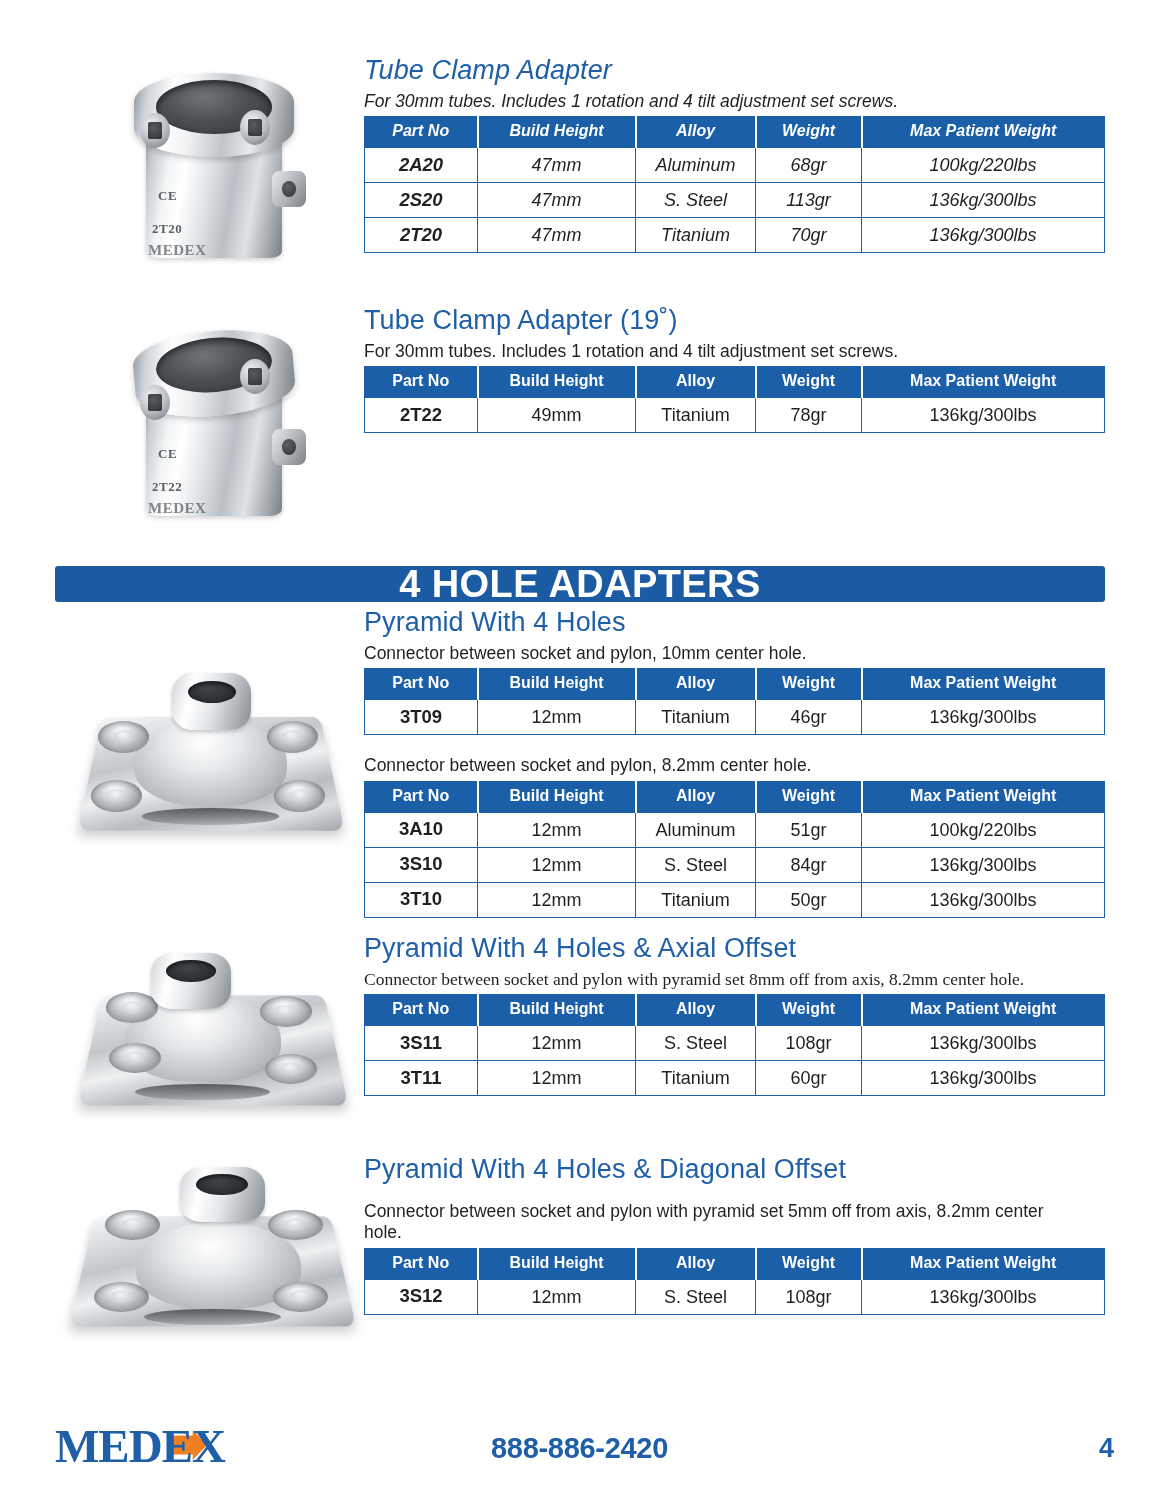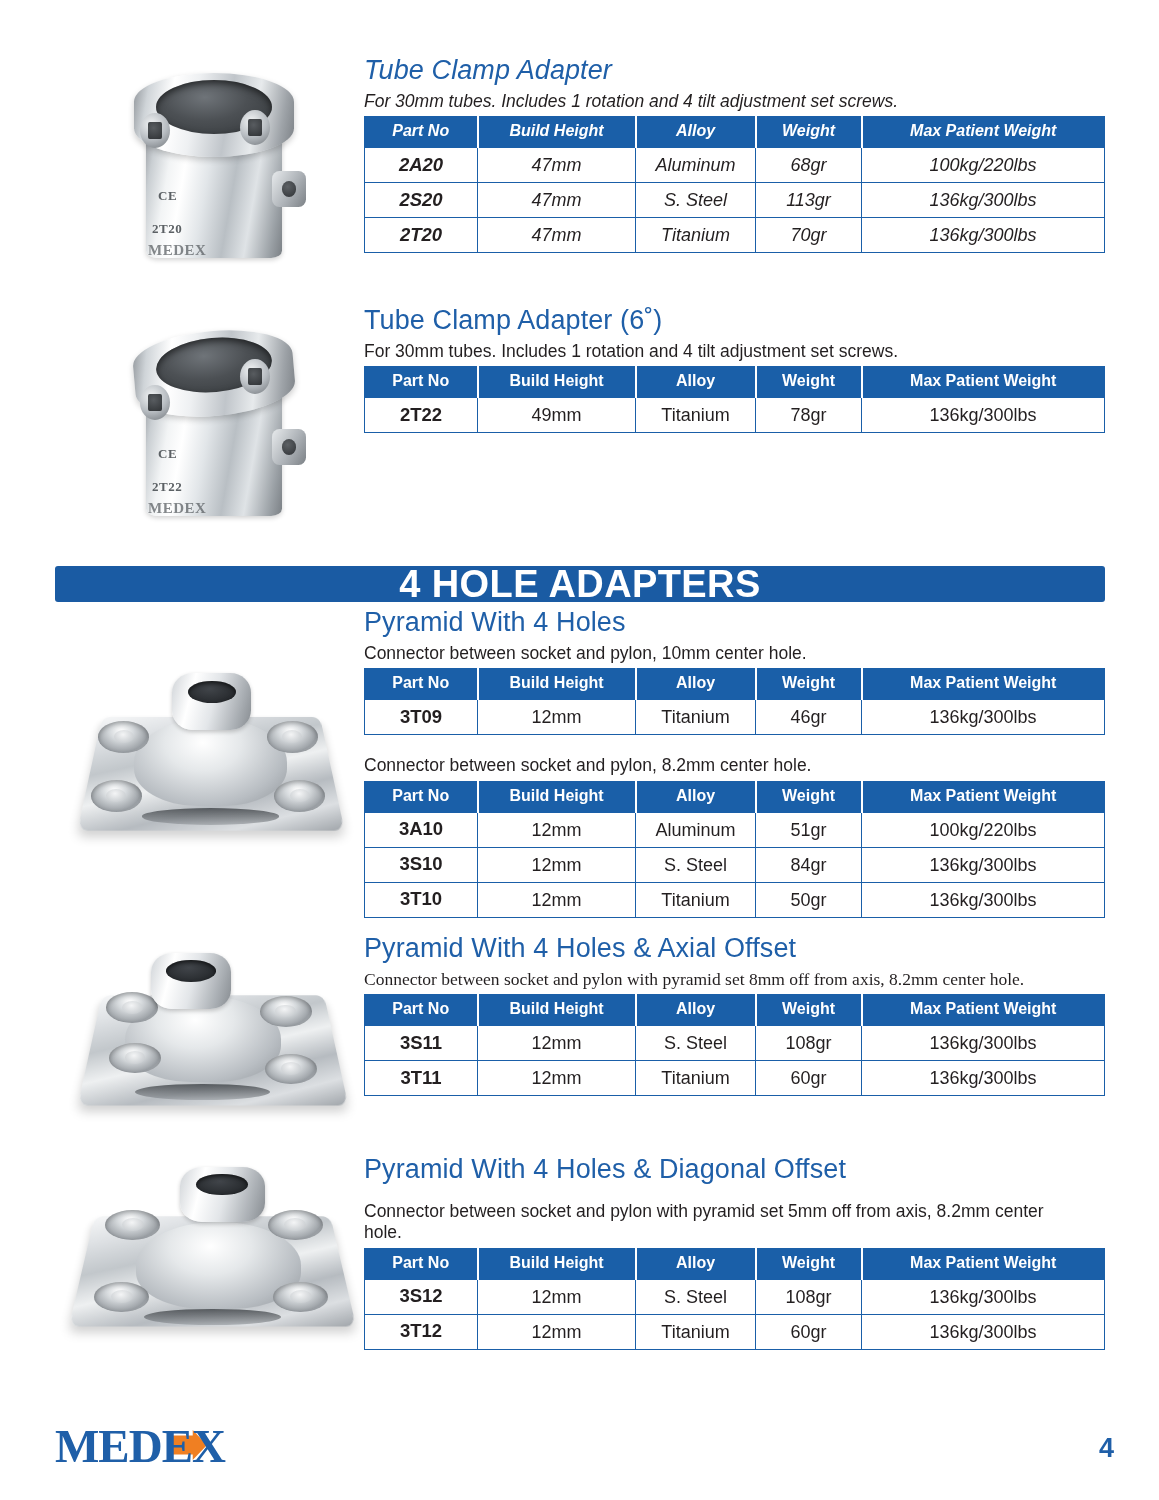--- a/index.html
+++ b/index.html
@@ -303,21 +303,21 @@
       <div class="screw s1" style="top:36%;"></div>
       <div class="screw s2" style="top:25%;"></div>
       <div class="setscrew"></div>
       <div class="mark-ce">CE</div>
       <div class="mark-pn">2T22</div>
       <div class="mark-brand">MEDEX</div>
     </div>
   </div>
 
   <div class="product-block" style="left:364px; top:306px; width:740px;">
-    <h2 class="prod-title">Tube Clamp Adapter (6˚)</h2>
+    <h2 class="prod-title">Tube Clamp Adapter (19˚)</h2>
     <p class="prod-desc">For 30mm tubes. Includes 1 rotation and 4 tilt adjustment set screws.</p>
     <table class="spec">
       <colgroup>
           <col class="c-part">
           <col class="c-build">
           <col class="c-alloy">
           <col class="c-weight">
           <col class="c-max">
         </colgroup>
       <thead>
@@ -521,31 +521,25 @@
         </tr>
       </thead>
       <tbody>
         <tr>
           <td class="partno">3S12</td>
           <td>12mm</td>
           <td>S. Steel</td>
           <td>108gr</td>
           <td>136kg/300lbs</td>
         </tr>
-        <tr>
-          <td class="partno">3T12</td>
-          <td>12mm</td>
-          <td>Titanium</td>
-          <td>60gr</td>
-          <td>136kg/300lbs</td>
-        </tr>
       </tbody>
     </table>
   </div>
 
   <div class="logo">
     <span class="arrow"></span>
     <span class="txt"><span>MED</span><span class="e-over">E</span><span>X</span></span>
   </div>
 
+  <div class="phone">888-886-2420</div>
   <div class="pageno">4</div>
 
 </div>
 
 </body></html>

